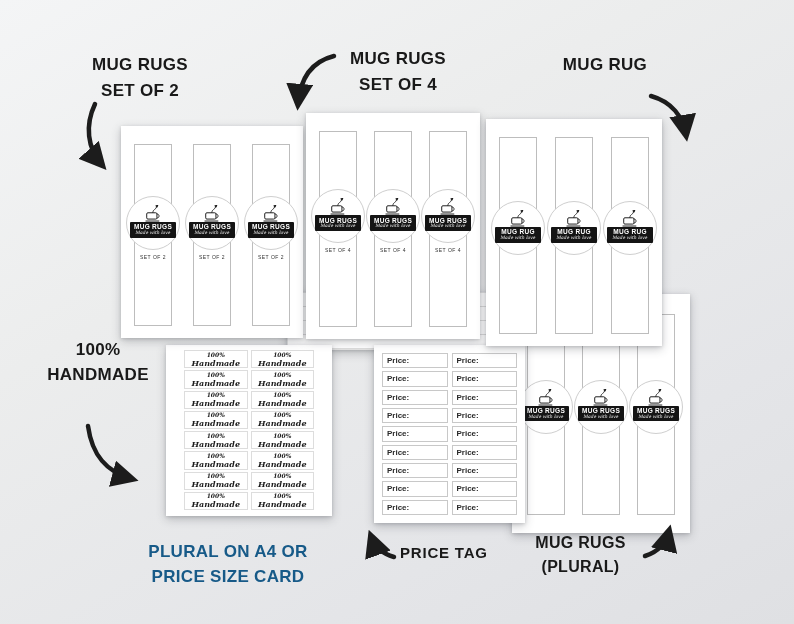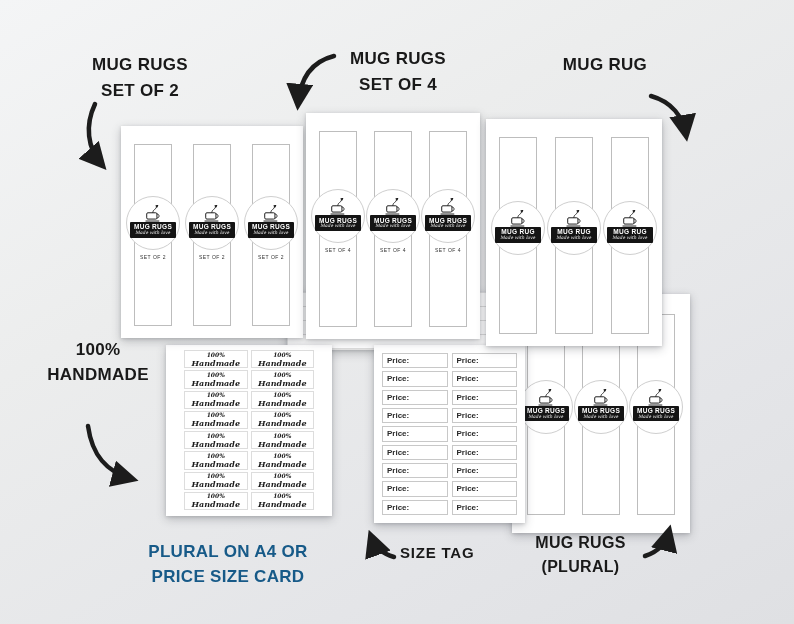--- a/index.html
+++ b/index.html
@@ -456,21 +456,21 @@
   </div>
   <div class="label label-handmade">
     <div>100%</div>
     <div>HANDMADE</div>
   </div>
   <div class="label label-print">
     <div>PLURAL ON  A4 OR</div>
     <div>PRICE SIZE CARD</div>
   </div>
   <div class="label label-price">
-    <div>SIZE  TAG</div>
+    <div>PRICE  TAG</div>
   </div>
   <div class="label label-plural">
     <div>MUG RUGS</div>
     <div>(PLURAL)</div>
   </div>
 
   <svg class="arrows" viewBox="0 0 794 624">
     <defs>
       <marker id="ah" markerWidth="6" markerHeight="6" refX="4.5" refY="3" orient="auto">
         <path class="arrow-head" d="M0,0 L6,3 L0,6 z"></path>

